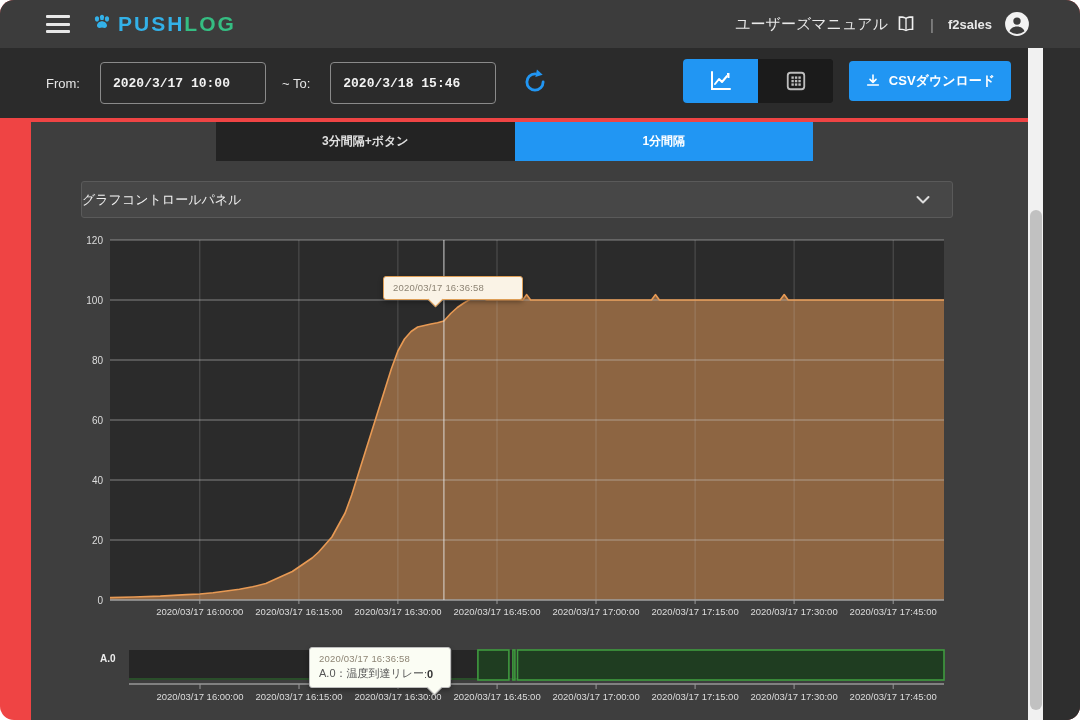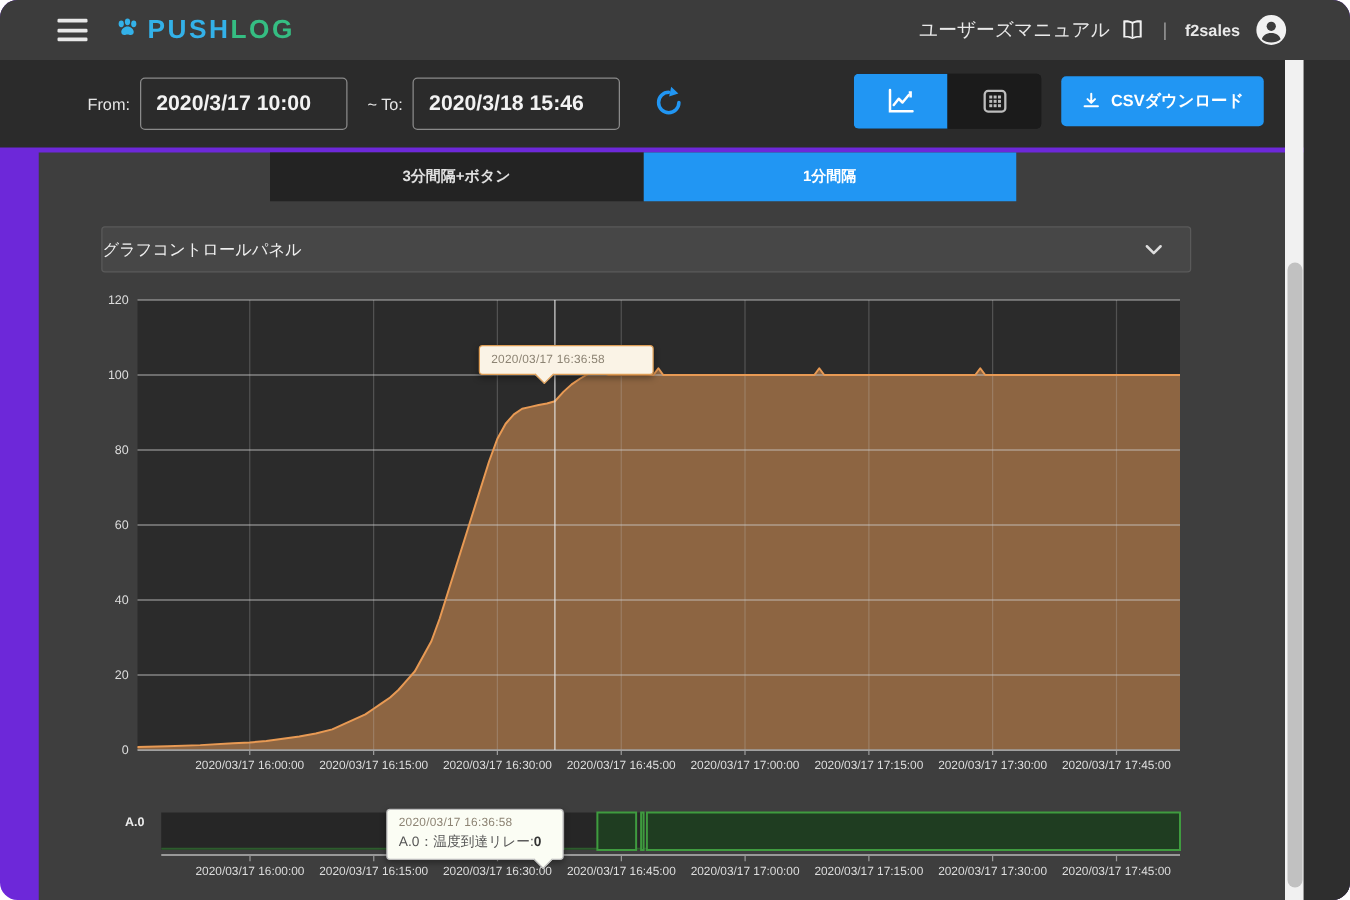--- a/index.html
+++ b/index.html
@@ -1,37 +1,37 @@
 <!DOCTYPE html>
 <html><head>
 <meta charset="utf-8">
 <style>
   html,body{margin:0;padding:0;background:#ffffff;font-family:"Liberation Sans",sans-serif;}
-  .screen{position:relative;width:1080px;height:720px;background:#6d28d9;border-radius:14px;overflow:hidden;}
+  .screen{position:relative;width:1080px;height:720px;background:#ef4444;border-radius:14px;overflow:hidden;}
 
   
   .topbar{position:absolute;left:0;top:0;width:1080px;height:48px;background:#3c3c3c;display:flex;align-items:center;}
   .hamburger{width:24px;height:18px;margin-left:46px;display:flex;flex-direction:column;justify-content:space-between;cursor:pointer;}
   .hamburger span{display:block;height:3px;background:#e8e8e8;border-radius:1px;}
   .logo{display:flex;align-items:center;margin-left:20px;}
   .logo .brand{font-size:21px;font-weight:bold;letter-spacing:2px;margin-left:4px;}
   .logo .push{color:#33b1e8;}
   .logo .log{color:#35bd82;}
   .top-right{margin-left:auto;display:flex;align-items:center;margin-right:50px;color:#e9e9e9;}
   .manual{display:flex;align-items:center;font-size:15px;cursor:pointer;}
   .manual svg{margin-left:8px;}
   .divider{color:#9a9a9a;margin:0 14px;font-size:15px;}
   .account{display:flex;align-items:center;font-size:13px;font-weight:bold;cursor:pointer;}
   .account svg{margin-left:12px;}
 
   
   .toolbar{position:absolute;left:0;top:48px;width:1080px;height:70px;background:#2b2b2b;display:flex;align-items:center;}
   .fld-label{color:#e6e6e6;font-size:13px;}
-  .from-label{margin-left:70px;}
-  .dt-input{width:140px;height:40px;margin-left:8px;background:#2b2b2b;border:1px solid #8a8a8a;border-radius:4px;color:#f2f2f2;font-size:17px;font-weight:bold;padding:0 12px;font-family:Liberation Sans, sans-serif;}
+  .from-label{margin-left:46px;}
+  .dt-input{width:140px;height:40px;margin-left:20px;background:#2b2b2b;border:1px solid #8a8a8a;border-radius:4px;color:#f2f2f2;font-size:13px;font-weight:bold;padding:0 12px;font-family:Liberation Mono, monospace;}
   .to-label{margin-left:16px;}
   .refresh-btn{margin-left:26px;background:none;border:none;cursor:pointer;padding:0;}
   .view-toggle{position:absolute;left:683px;top:59px;width:150px;height:44px;background:#1b1b1b;border-radius:4px;display:flex;overflow:hidden;}
   .vt-btn{flex:1;border:none;display:flex;align-items:center;justify-content:center;cursor:pointer;background:#1b1b1b;}
   .vt-btn.active{background:#2196f3;}
   .csv-btn{position:absolute;left:849px;top:61px;width:162px;height:40px;background:#2196f3;border:none;border-radius:4px;color:#fff;font-size:13px;font-weight:bold;display:flex;align-items:center;justify-content:center;gap:8px;cursor:pointer;font-family:"Liberation Sans",sans-serif;text-align:right;}
 
   
   .card{position:absolute;left:31px;top:122px;width:1077px;height:598px;background:#3e3e3e;}
 

